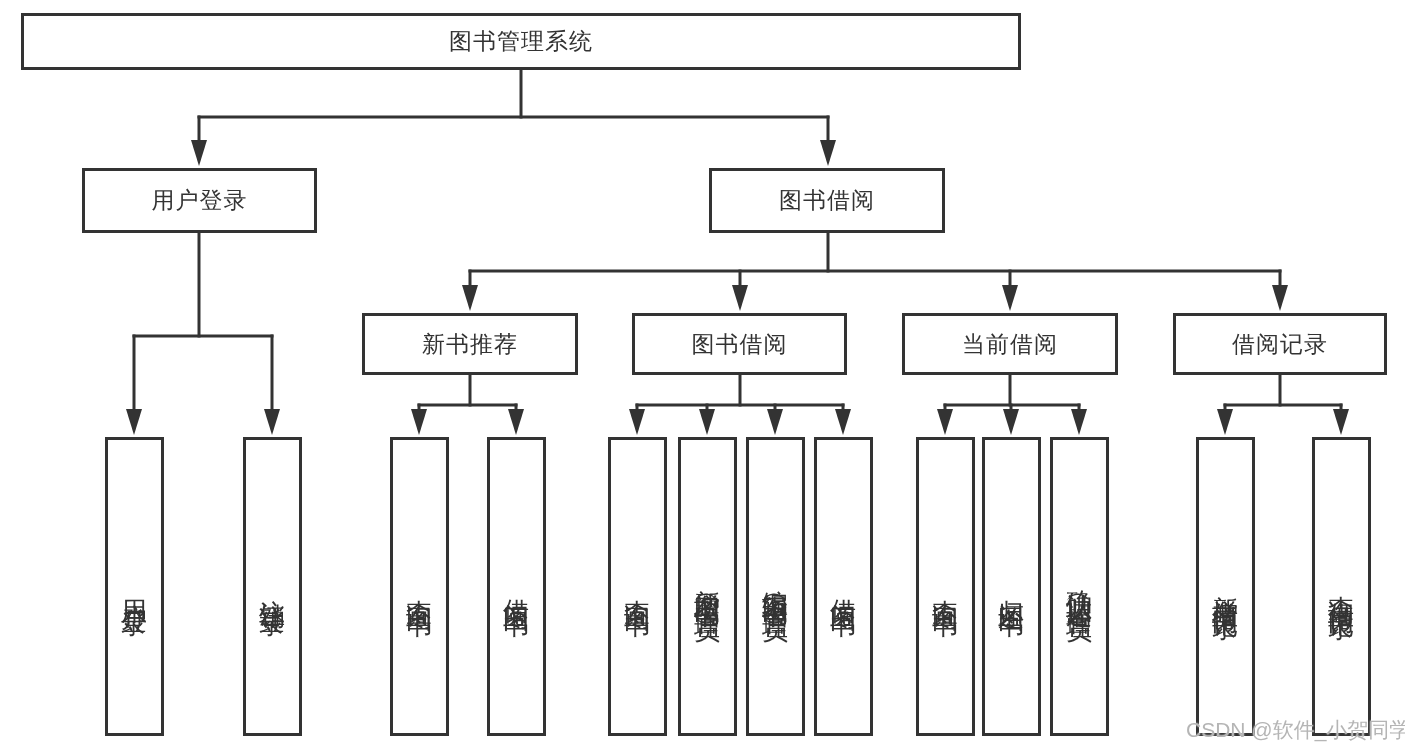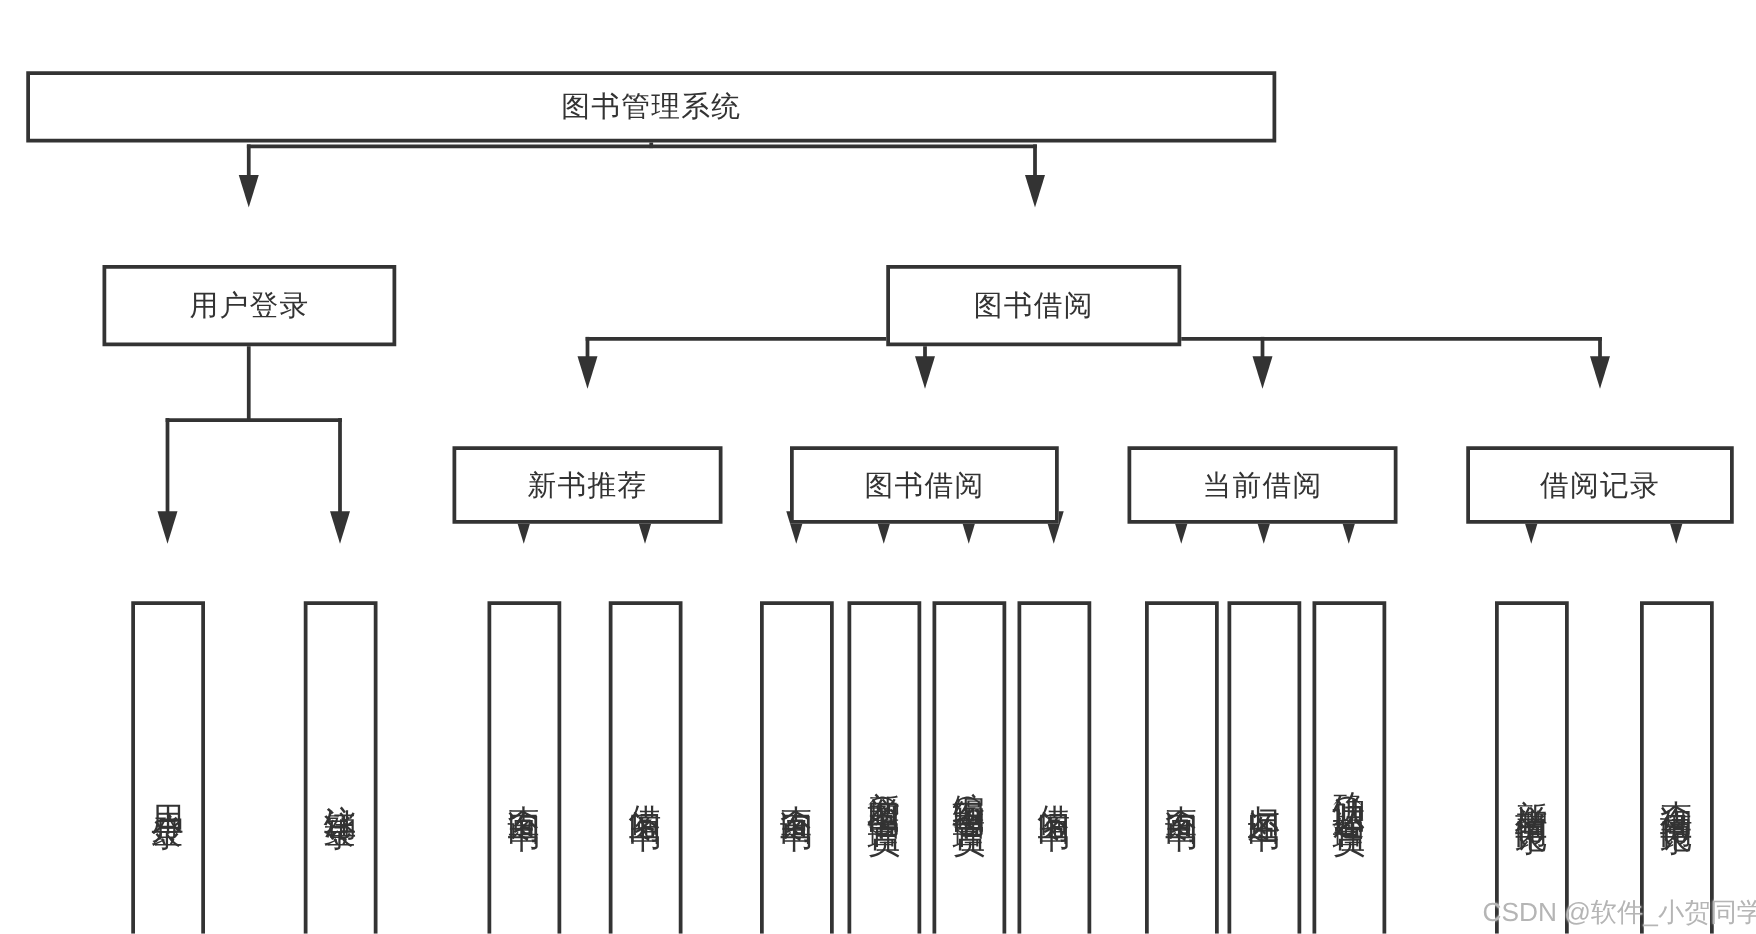--- a/index.html
+++ b/index.html
@@ -20,21 +20,20 @@
   }
   .node {
     position: absolute;
     box-sizing: border-box;
     border: 3px solid #333333;
     background: #ffffff;
     display: flex;
     align-items: center;
     justify-content: center;
     z-index: 2;
-    margin-top: 44px;
   }
   .node.h-label { font-size: 23px; letter-spacing: 1px; }
   .node.leaf { width: 59px; top: 437px; height: 299px; }
   .leaf .vtext {
     writing-mode: vertical-rl;
     text-orientation: mixed;
     font-size: 26px;
     letter-spacing: 4px;
     line-height: 1;
     white-space: nowrap;

